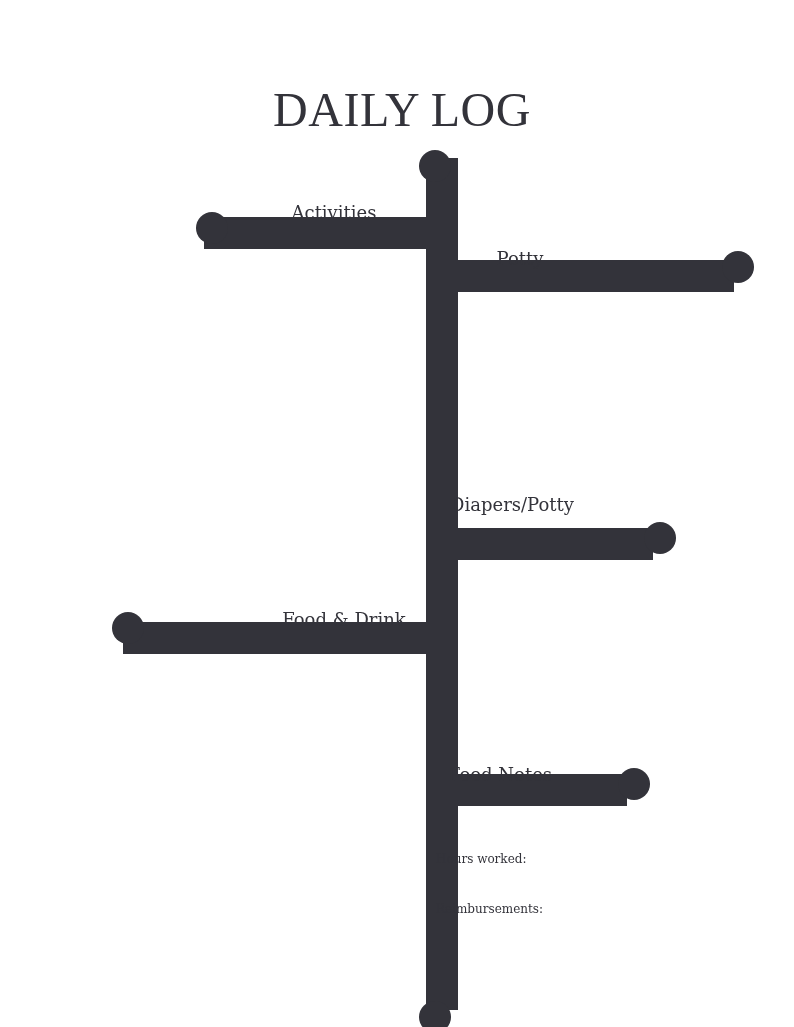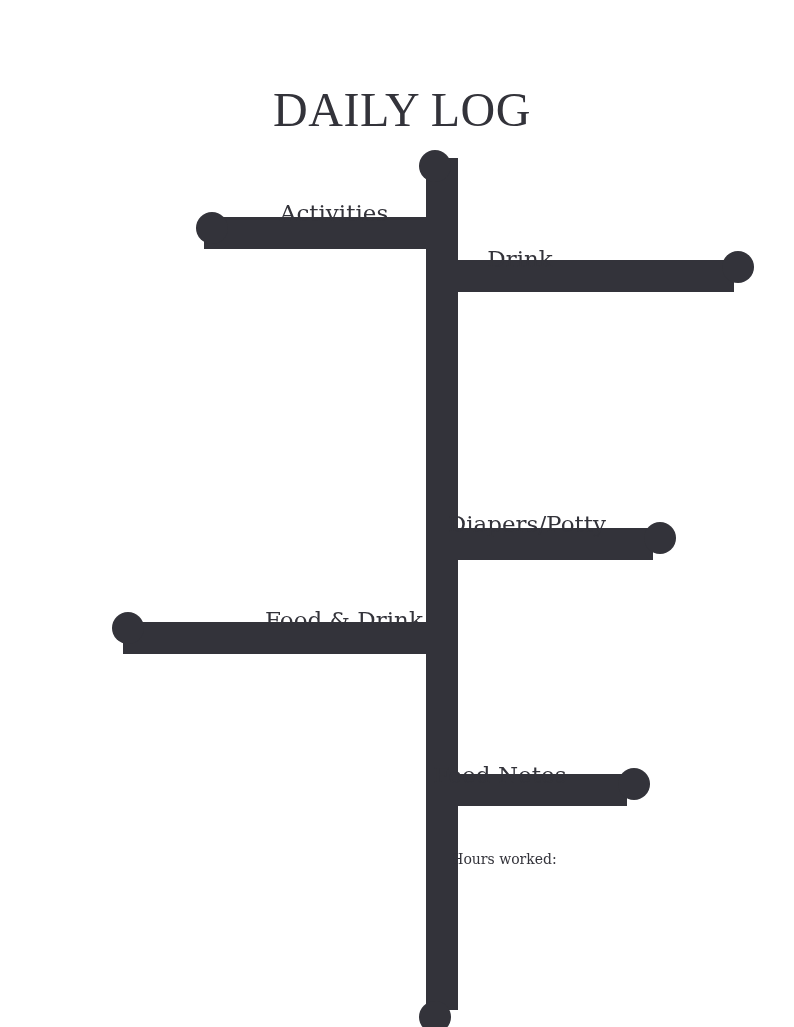--- a/index.html
+++ b/index.html
@@ -31,55 +31,55 @@
   }
   .dot {
     position: absolute;
     background: var(--ink);
     border-radius: 50%;
   }
   .blabel {
     position: absolute;
     width: 220px;
     text-align: center;
-    font-size: 23px;
+    font-size: 18px;
     line-height: 24px;
     color: var(--ink);
     white-space: nowrap;
   }
   
   .vline          { left: 394px; top: 126px; width: 3px; height: 852px; }
   .dot-top        { left: 387px; top: 118px; width: 17px; height: 17px; }
   .dot-bottom     { left: 387px; top: 969px; width: 17px; height: 17px; }
   
   .l-activities   { left: 172px; top: 185px; width: 224px; height: 4px; }
   .d-activities   { left: 164px; top: 180px; width: 16px; height: 16px; }
   .t-activities   { left: 192px; top: 153px; }
   
   .l-sleep        { left: 396px; top: 228px; width: 306px; height: 5px; }
   .d-sleep        { left: 690px; top: 219px; width: 23px; height: 23px; }
   .t-sleep        { left: 378px; top: 199px; }
   
   .l-diapers      { left: 396px; top: 496px; width: 225px; height: 4px; }
   .d-diapers      { left: 612px; top: 490px; width: 16px; height: 16px; }
-  .t-diapers      { left: 370px; top: 464px; text-align: right; }
+  .t-diapers      { left: 370px; top: 445px; }
   
   .l-food         { left: 91px;  top: 590px; width: 305px; height: 4px; }
   .d-food         { left: 80px;  top: 580px; width: 23px; height: 23px; }
   .t-food         { left: 202px; top: 560px; text-align: center; }
   
   .l-notes        { left: 396px; top: 742px; width: 199px; height: 4px; }
   .d-notes        { left: 586px; top: 736px; width: 15px; height: 15px; }
   .t-notes        { left: 358px; top: 715px; }
   
   .notes-block {
     position: absolute;
     left: 372px; top: 786px; width: 200px;
-    text-align: center;
-    font-size: 14px;
+    text-align: left;
+    font-size: 12px;
     line-height: 18px;
     color: var(--ink);
   }
   .notes-block div { white-space: nowrap; }
 </style>
 </head>
 <body>
 
 <div class="page">
 
@@ -91,21 +91,21 @@
 
   <div>
     <div class="hline l-activities"></div>
     <div class="dot d-activities"></div>
     <span class="blabel t-activities">Activities</span>
   </div>
 
   <div>
     <div class="hline l-sleep"></div>
     <div class="dot d-sleep"></div>
-    <span class="blabel t-sleep">Drink</span>
+    <span class="blabel t-sleep">Potty</span>
   </div>
 
   <div>
     <div class="hline l-diapers"></div>
     <div class="dot d-diapers"></div>
     <span class="blabel t-diapers">Diapers/Potty</span>
   </div>
 
   <div>
     <div class="hline l-food"></div>
@@ -114,15 +114,16 @@
   </div>
 
   <div>
     <div class="hline l-notes"></div>
     <div class="dot d-notes"></div>
     <span class="blabel t-notes">Food Notes</span>
   </div>
 
   <div class="notes-block">
     <div>Hours worked:</div>
+    <div>Reimbursements:</div>
   </div>
 
 </div>
 
 </body></html>

